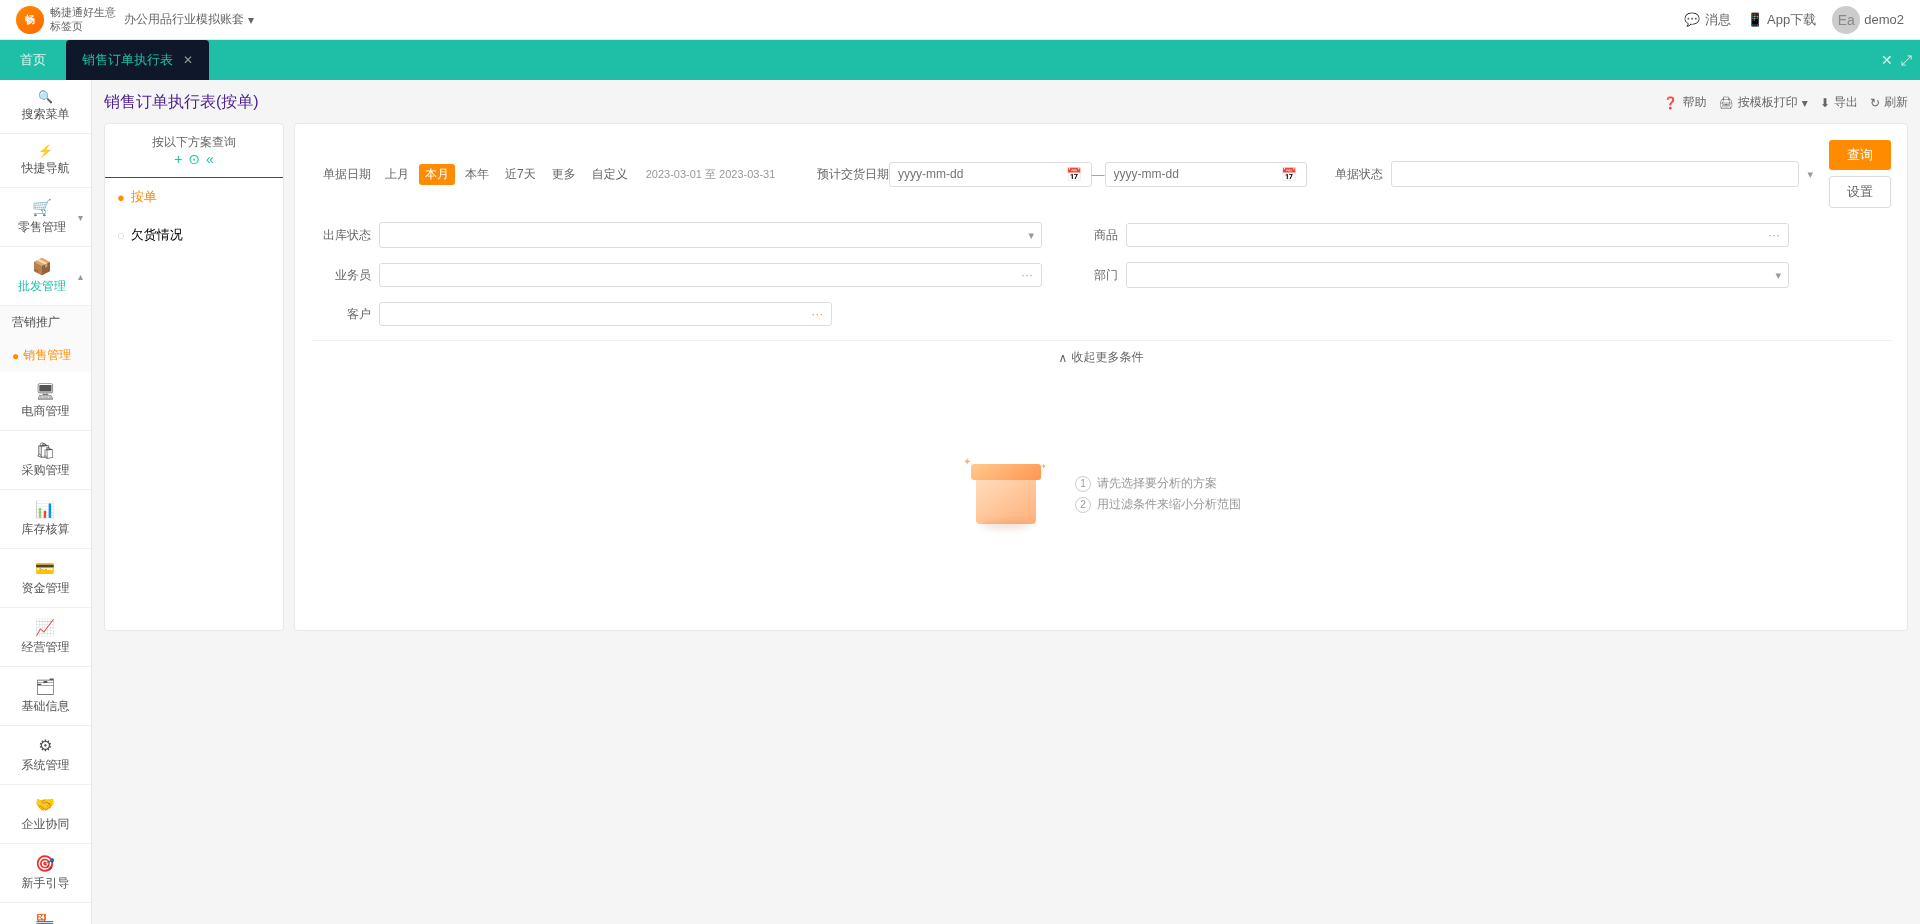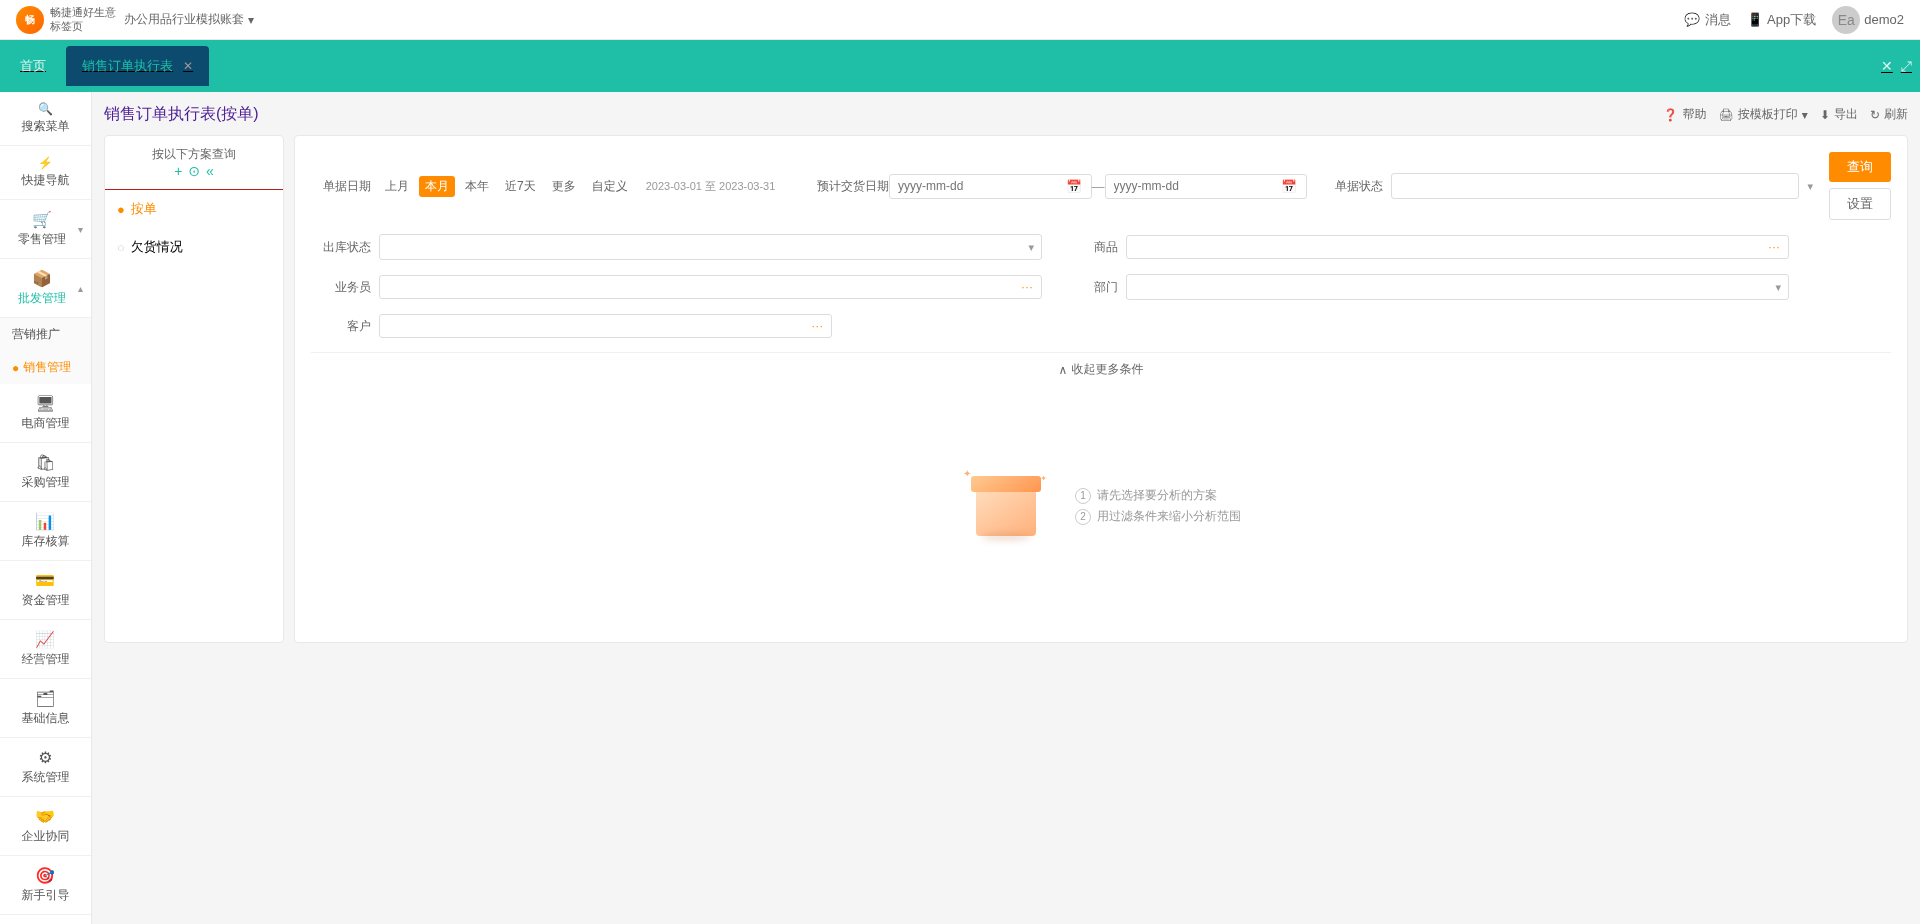--- a/index.html
+++ b/index.html
@@ -20,42 +20,41 @@
     .logo-area { display: flex; align-items: center; gap: 6px; }
     .logo-icon { width: 28px; height: 28px; background: linear-gradient(135deg, #ff8c00, #ff6600); border-radius: 50%; display: flex; align-items: center; justify-content: center; color: white; font-size: 10px; font-weight: bold; }
     .logo-text { font-size: 11px; color: #666; line-height: 1.2; }
     .breadcrumb-area { display: flex; align-items: center; gap: 4px; color: #666; font-size: 12px; }
     .top-bar-right { display: flex; align-items: center; gap: 16px; color: #666; font-size: 13px; }
     .top-bar-right-item { display: flex; align-items: center; gap: 4px; cursor: pointer; }
     .avatar { width: 28px; height: 28px; border-radius: 50%; background: #ccc; overflow: hidden; display: flex; align-items: center; justify-content: center; }
 
     
     .tab-bar {
-      height: 52px;
+      height: 40px;
       background: #1ebfa6;
       display: flex;
       align-items: center;
       padding: 0 0 0 0;
       flex-shrink: 0;
-      text-decoration: underline;
     }
     .tab-item {
       height: 40px;
       display: flex;
       align-items: center;
       padding: 0 16px;
       cursor: pointer;
       color: rgba(255,255,255,0.85);
       font-size: 13px;
       gap: 6px;
       position: relative;
     }
     .tab-item.home { padding: 0 20px; }
     .tab-item.active {
-      background: #0c4a6e;
+      background: #0f172a;
       color: #1ebfa6;
       border-radius: 4px 4px 0 0;
       justify-content: space-between;
     }
     .tab-close { color: #999; font-size: 12px; margin-left: 4px; }
     .tab-bar-actions { margin-left: auto; display: flex; align-items: center; gap: 8px; padding-right: 8px; }
     .tab-action-btn { color: rgba(255,255,255,0.85); cursor: pointer; font-size: 14px; }
 
     
     .main-layout { display: flex; flex: 1; overflow: hidden; }

